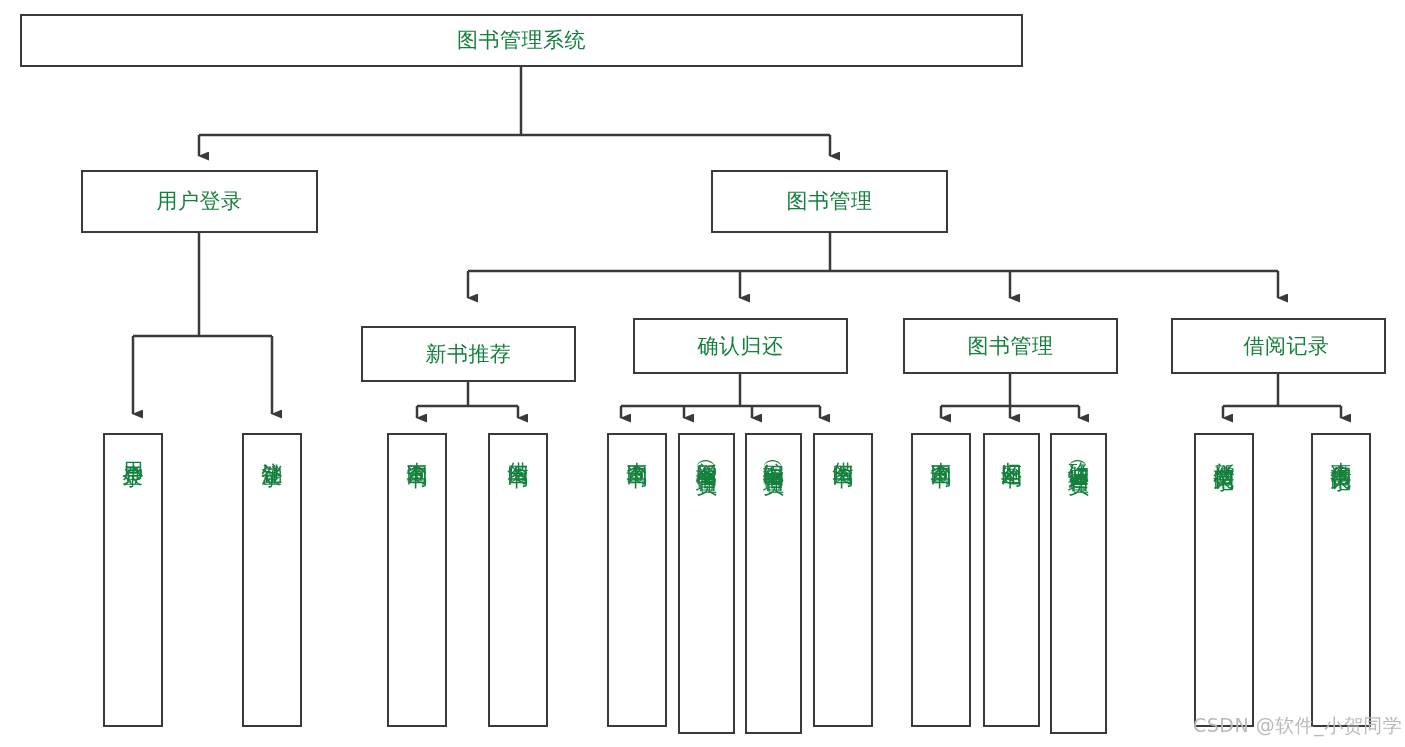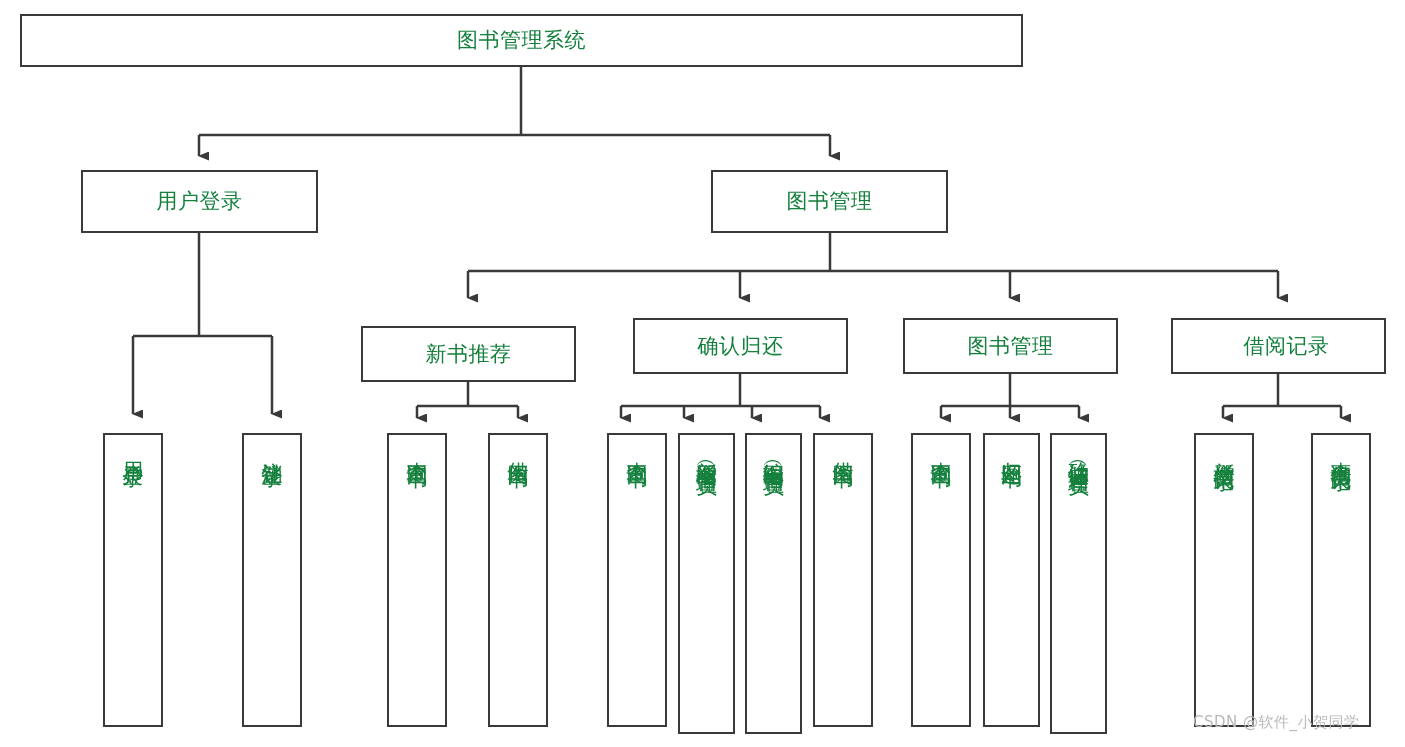--- a/index.html
+++ b/index.html
@@ -59,21 +59,21 @@
     writing-mode: vertical-rl;
     text-orientation: upright;
     font-size: 21px;
     line-height: 1.05;
     letter-spacing: 2px;
     white-space: normal;
     max-height: 100%;
   }
   .watermark {
     position: absolute;
-    font-size: 15px;
+    font-size: 19px;
     color: #b9b9b9;
     white-space: nowrap;
     z-index: 5;
     letter-spacing: 0.5px;
   }
 </style>
 </head>
 <body>
 
 <div id="diagram-root">

